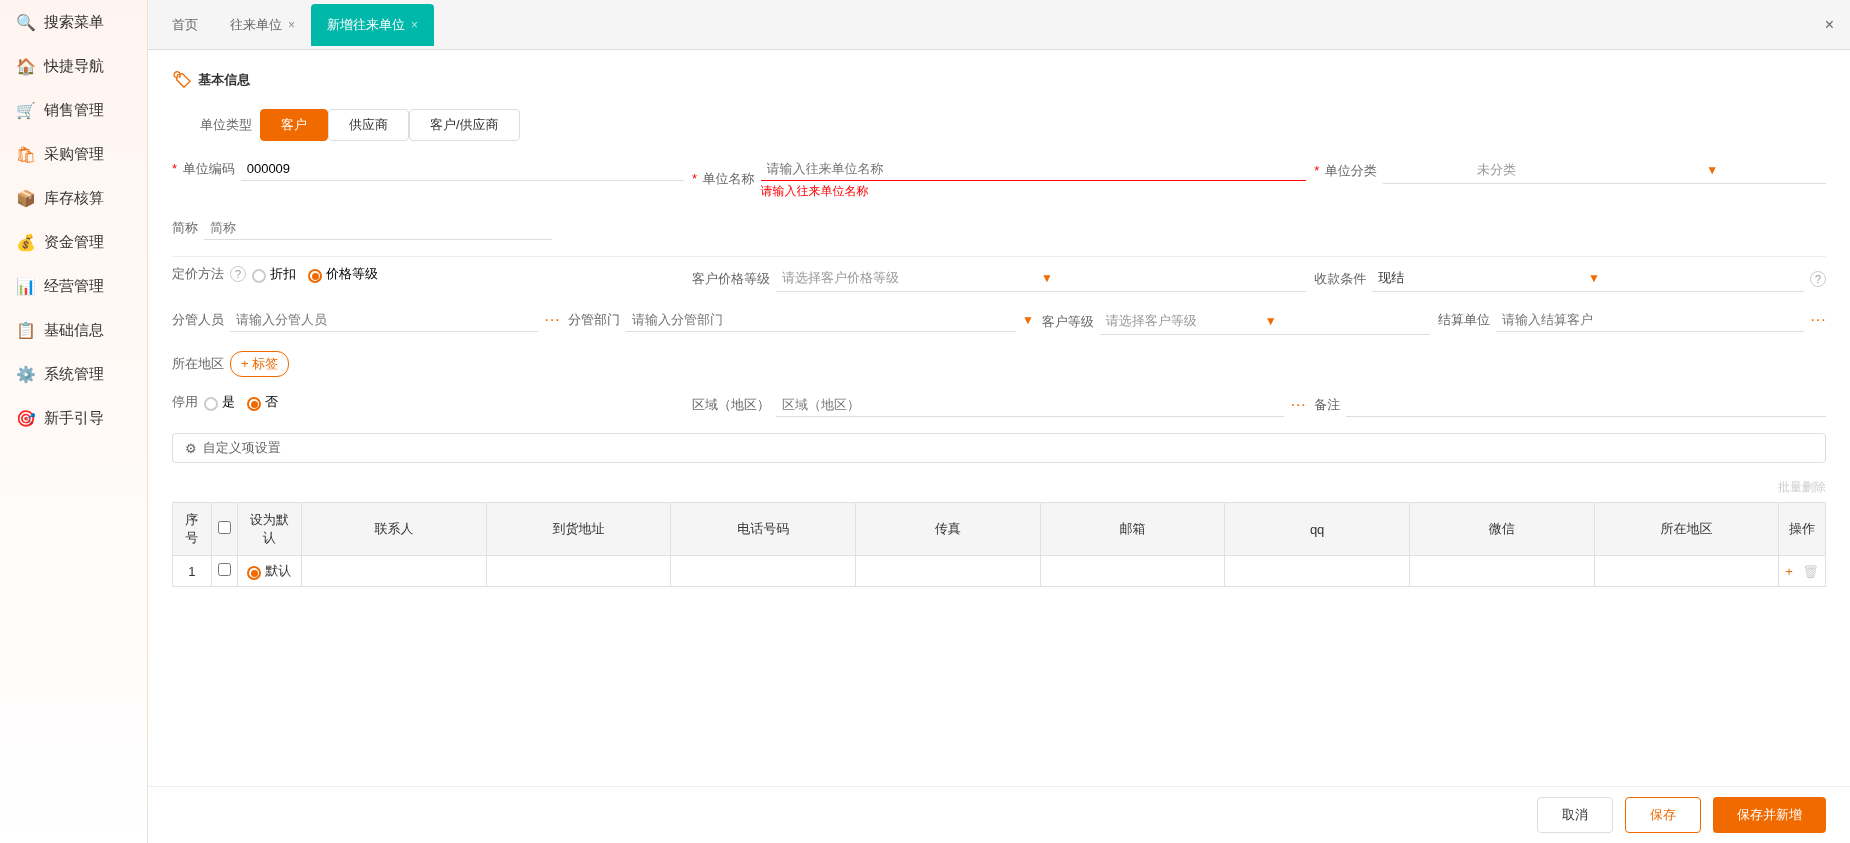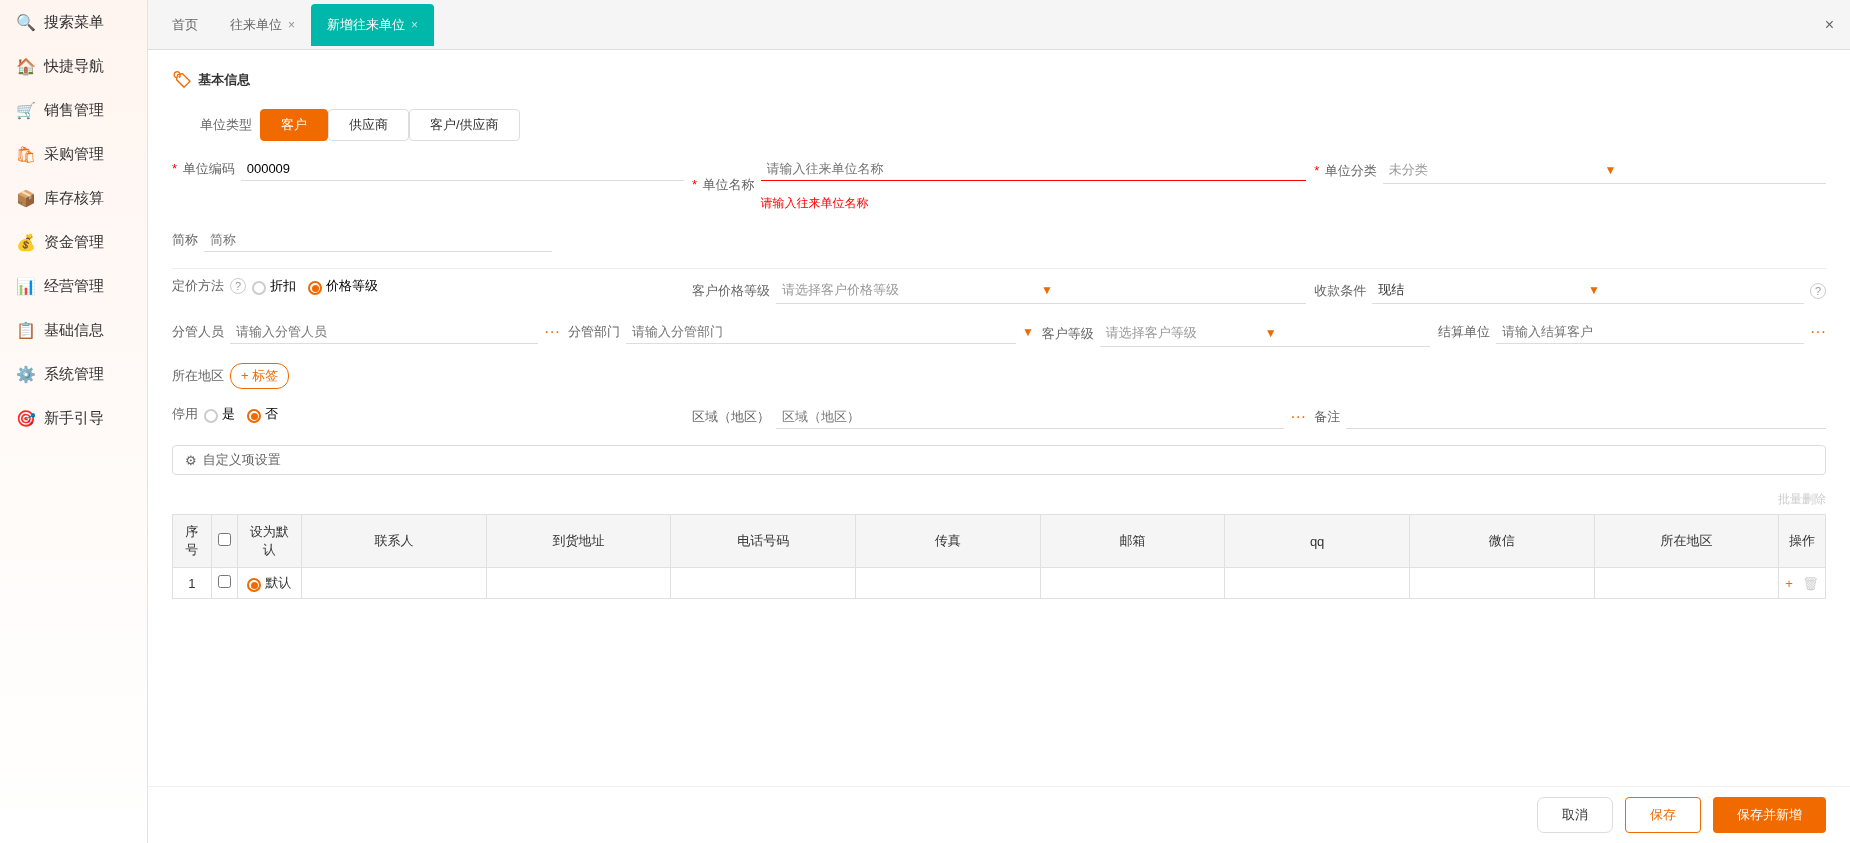--- a/index.html
+++ b/index.html
@@ -210,21 +210,21 @@
       gap: 12px;
       flex-shrink: 0;
     }
     .btn {
       padding: 8px 24px;
       border-radius: 4px;
       cursor: pointer;
       font-size: 13px;
       border: 1px solid #ddd;
     }
-    .btn-cancel { background: #fff; color: #333; border-radius: 7px; }
+    .btn-cancel { background: #fff; color: #333; }
     .btn-save { background: #fff; color: #f06a00; border-color: #f06a00; }
     .btn-save-new { background: #f06a00; color: #fff; border: none; }
 
     
     .custom-settings-btn {
       display: flex;
       align-items: center;
       gap: 6px;
       border: 1px solid #ddd;
       padding: 5px 12px;
@@ -336,31 +336,31 @@
           <span class="required-mark">*</span>
           <span>单位编码</span>
         </span>
         <input class="form-control" type="text" value="000009" style="">
       </div>
       <div class="form-group" style="flex: 1.2;">
         <span class="form-label">
           <span class="required-mark">*</span>
           <span>单位名称</span>
         </span>
-        <div class="form-inline-error" style="flex:1;gap:12px;">
+        <div class="form-inline-error" style="flex:1;">
           <input class="form-control error" type="text" placeholder="请输入往来单位名称" style="">
           <span class="error-msg">请输入往来单位名称</span>
         </div>
       </div>
       <div class="form-group">
         <span class="form-label">
           <span class="required-mark">*</span>
           <span>单位分类</span>
         </span>
-        <div class="select-control" style="flex:1; min-width:120px;">
+        <div class="select-control" style="flex:1; min-width:120px;text-align:center;">
           <span>未分类</span>
           <span class="arrow">▼</span>
         </div>
       </div>
     </div>
 
     <div class="form-row">
       <div class="form-group" style="max-width: 380px;">
         <span class="form-label">简称</span>
         <input class="form-control" type="text" placeholder="简称" style="">

